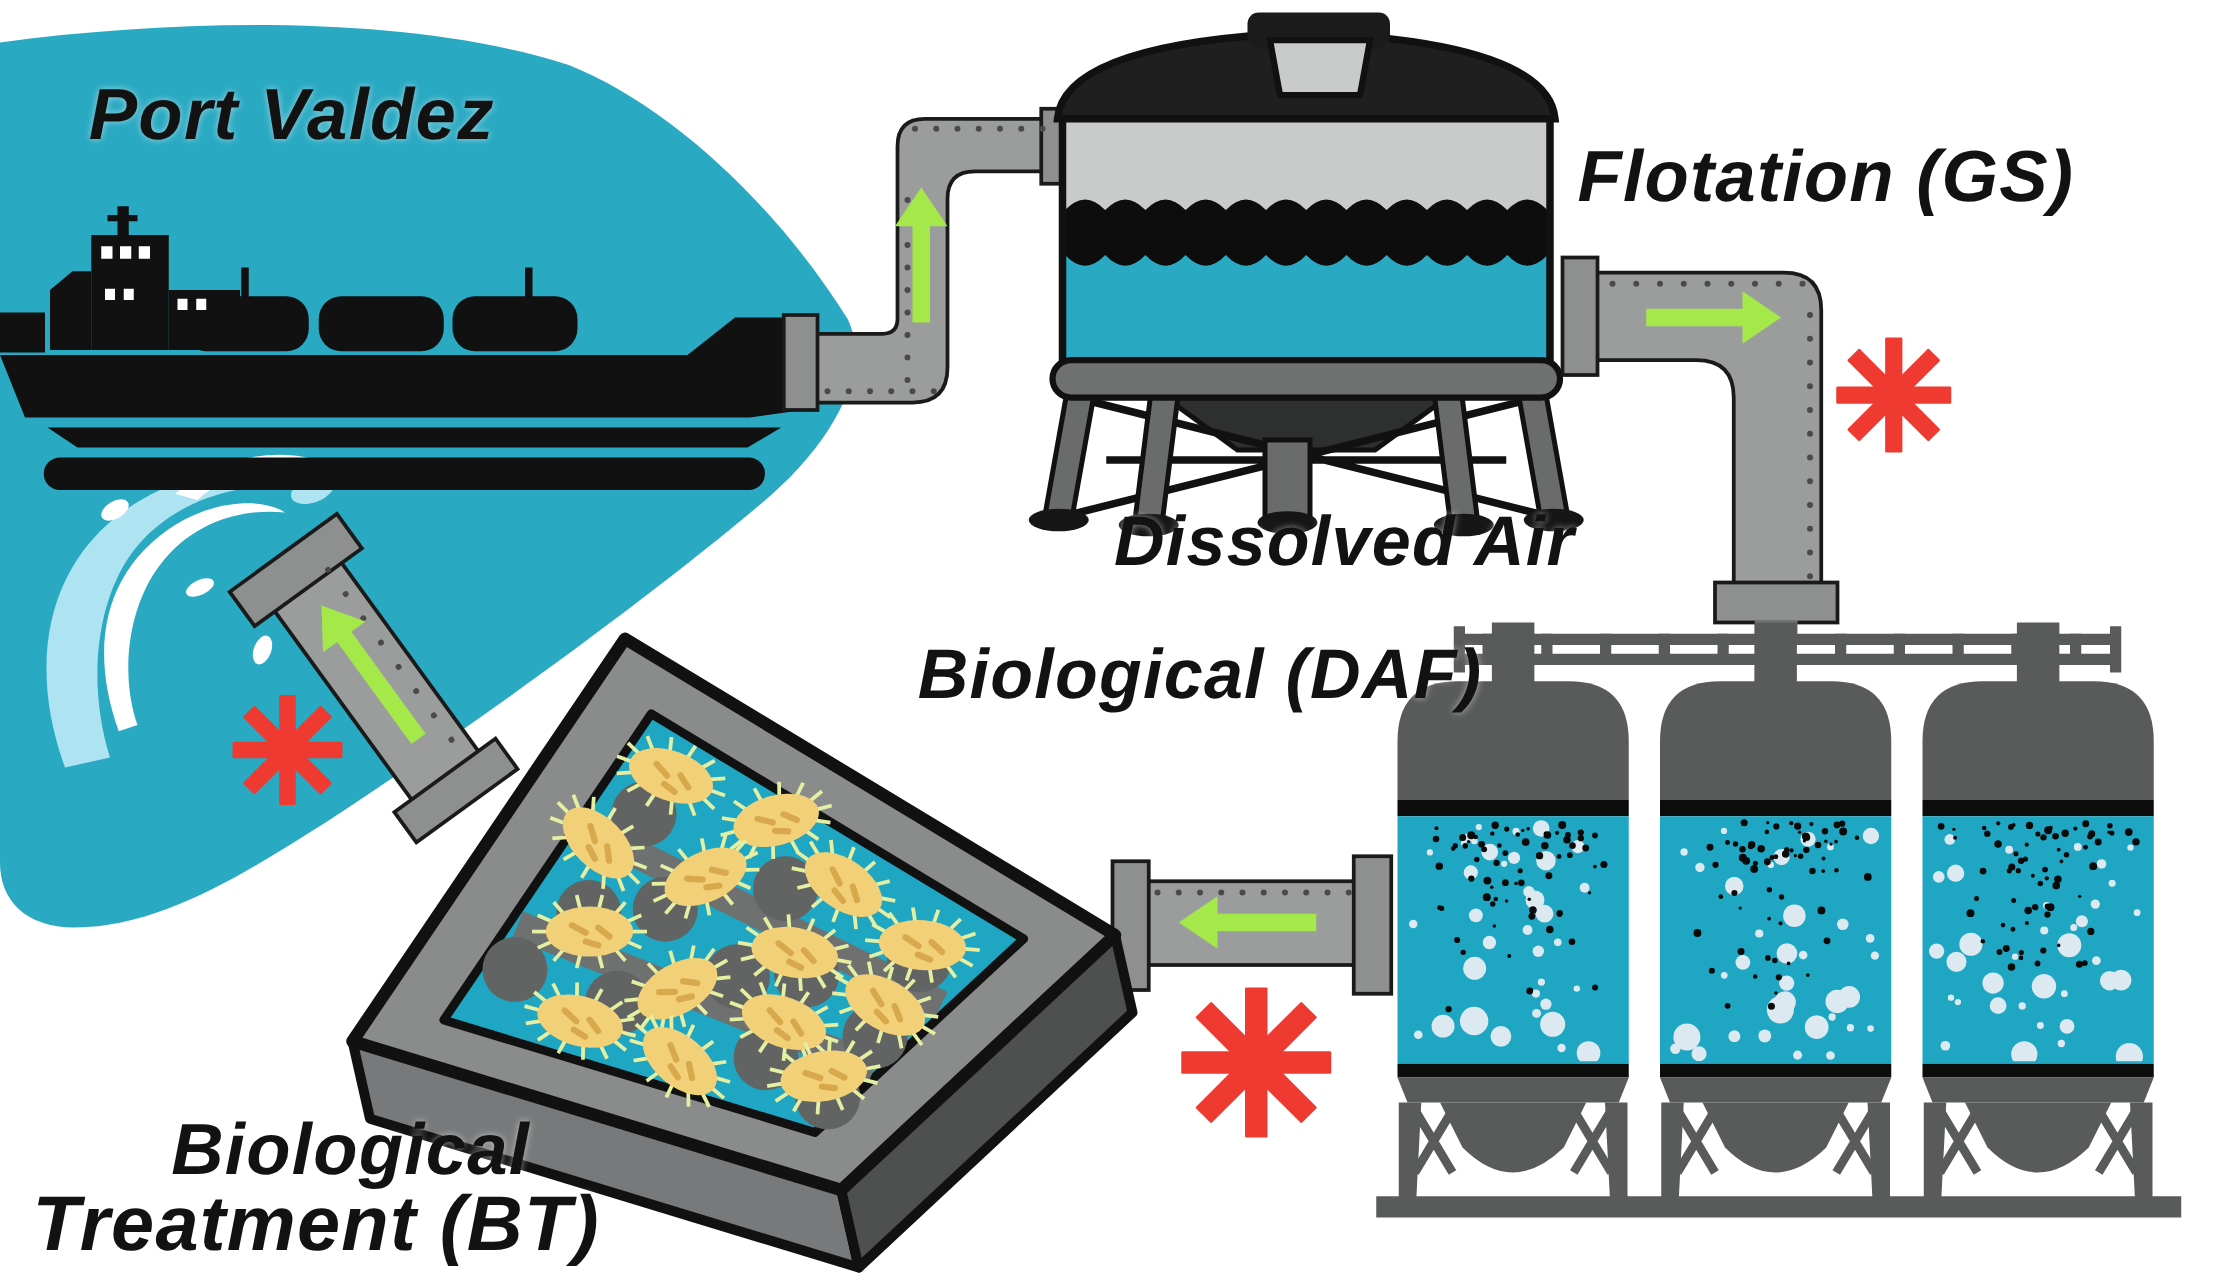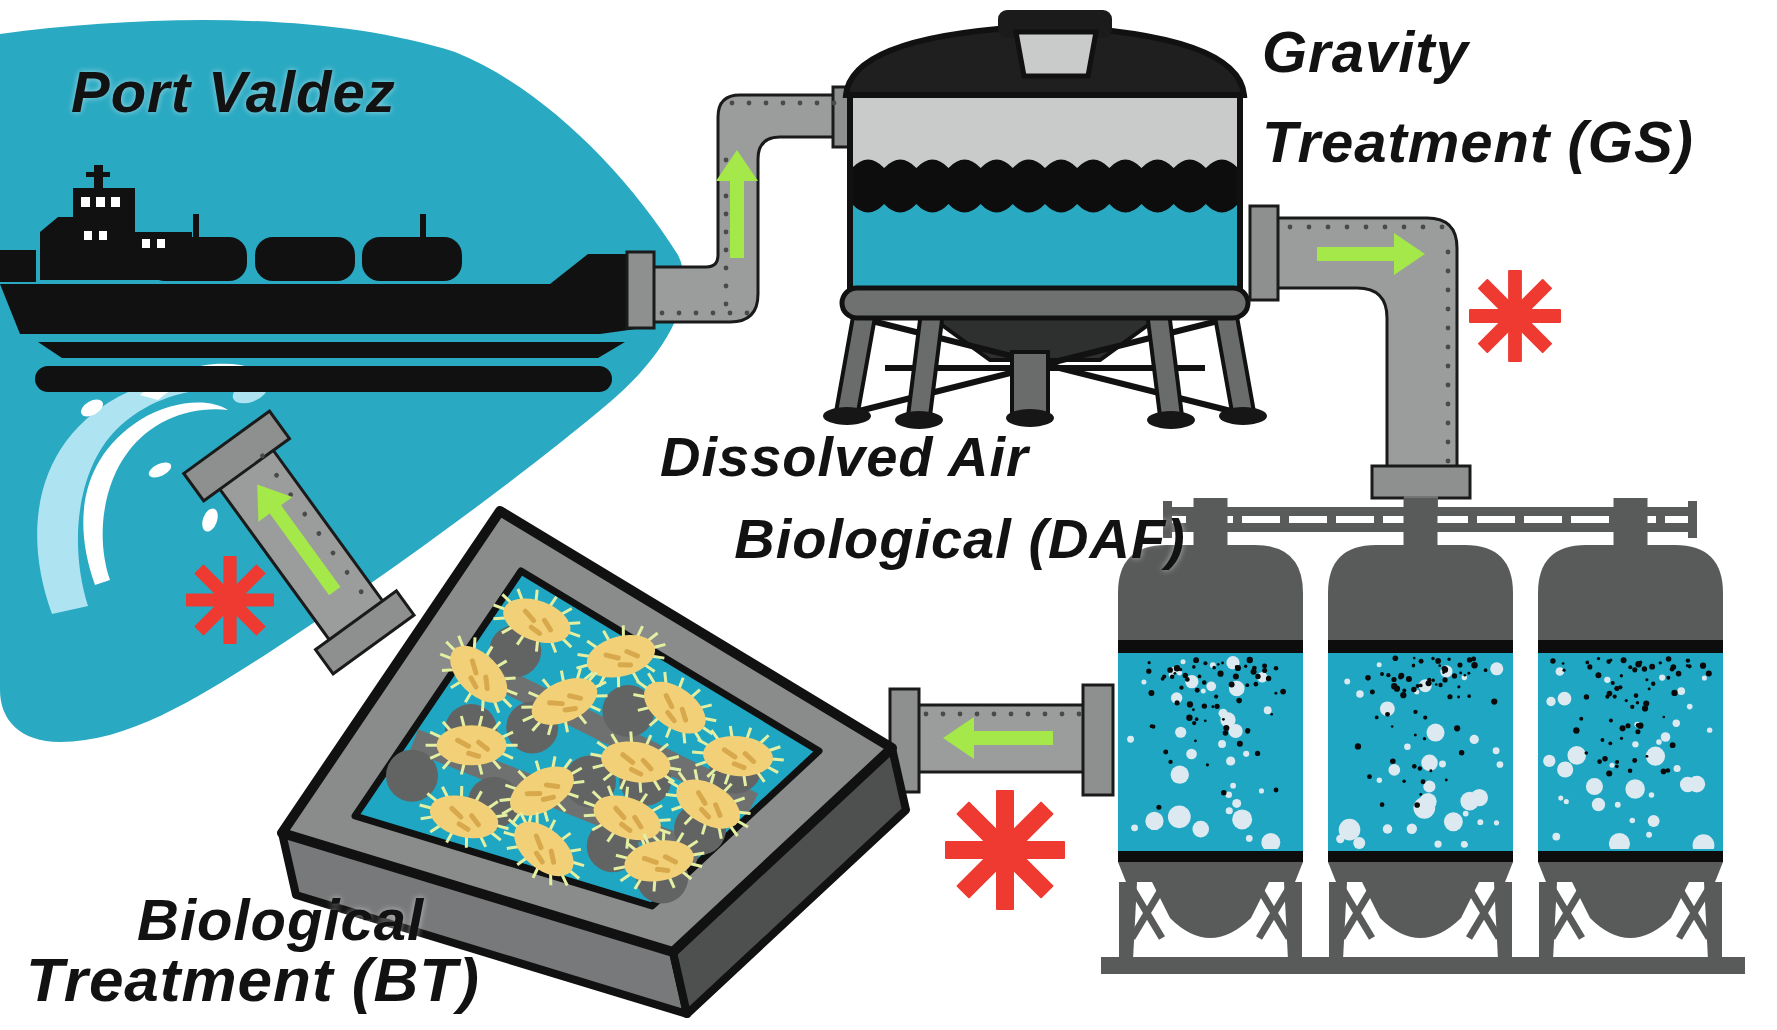--- a/index.html
+++ b/index.html
@@ -889,22 +889,21 @@
           <rect x="-44" y="-6.6" width="88" height="13.2" rx="1" transform="rotate(0)"></rect>
           <rect x="-44" y="-6.6" width="88" height="13.2" rx="1" transform="rotate(45)"></rect>
           <rect x="-44" y="-6.6" width="88" height="13.2" rx="1" transform="rotate(90)"></rect>
           <rect x="-44" y="-6.6" width="88" height="13.2" rx="1" transform="rotate(135)"></rect>
         </g>
       </g>
 </svg>
 
 <div class="label" style="left:55px;top:58px;font-size:58px;margin-left:16px;">Port Valdez</div>
 
-<div class="label" style="left:1262px;top:18px;font-size:58px;">Gravity</div>
-<div class="label" style="left:1262px;top:108px;font-size:58px;">Treatment (GS)</div>
-
-<div class="label" style="left:660px;top:424px;width:600px;text-align:left;font-size:56px;">Dissolved Air</div>
+<div class="label" style="left:1262px;top:108px;font-size:58px;">Flotation (GS)</div>
+
+<div class="label" style="left:660px;top:400px;width:600px;text-align:right;font-size:56px;">Dissolved Air</div>
 <div class="label" style="left:660px;top:506px;width:600px;text-align:center;font-size:56px;">Biological (DAF)</div>
 
 <div class="label" style="left:137px;top:840px;font-size:58px;margin-top:46px;">Biological</div>
 <div class="label" style="left:26px;top:944px;font-size:62px;">Treatment (BT)</div>
 
 </div>
 
 </body></html>

